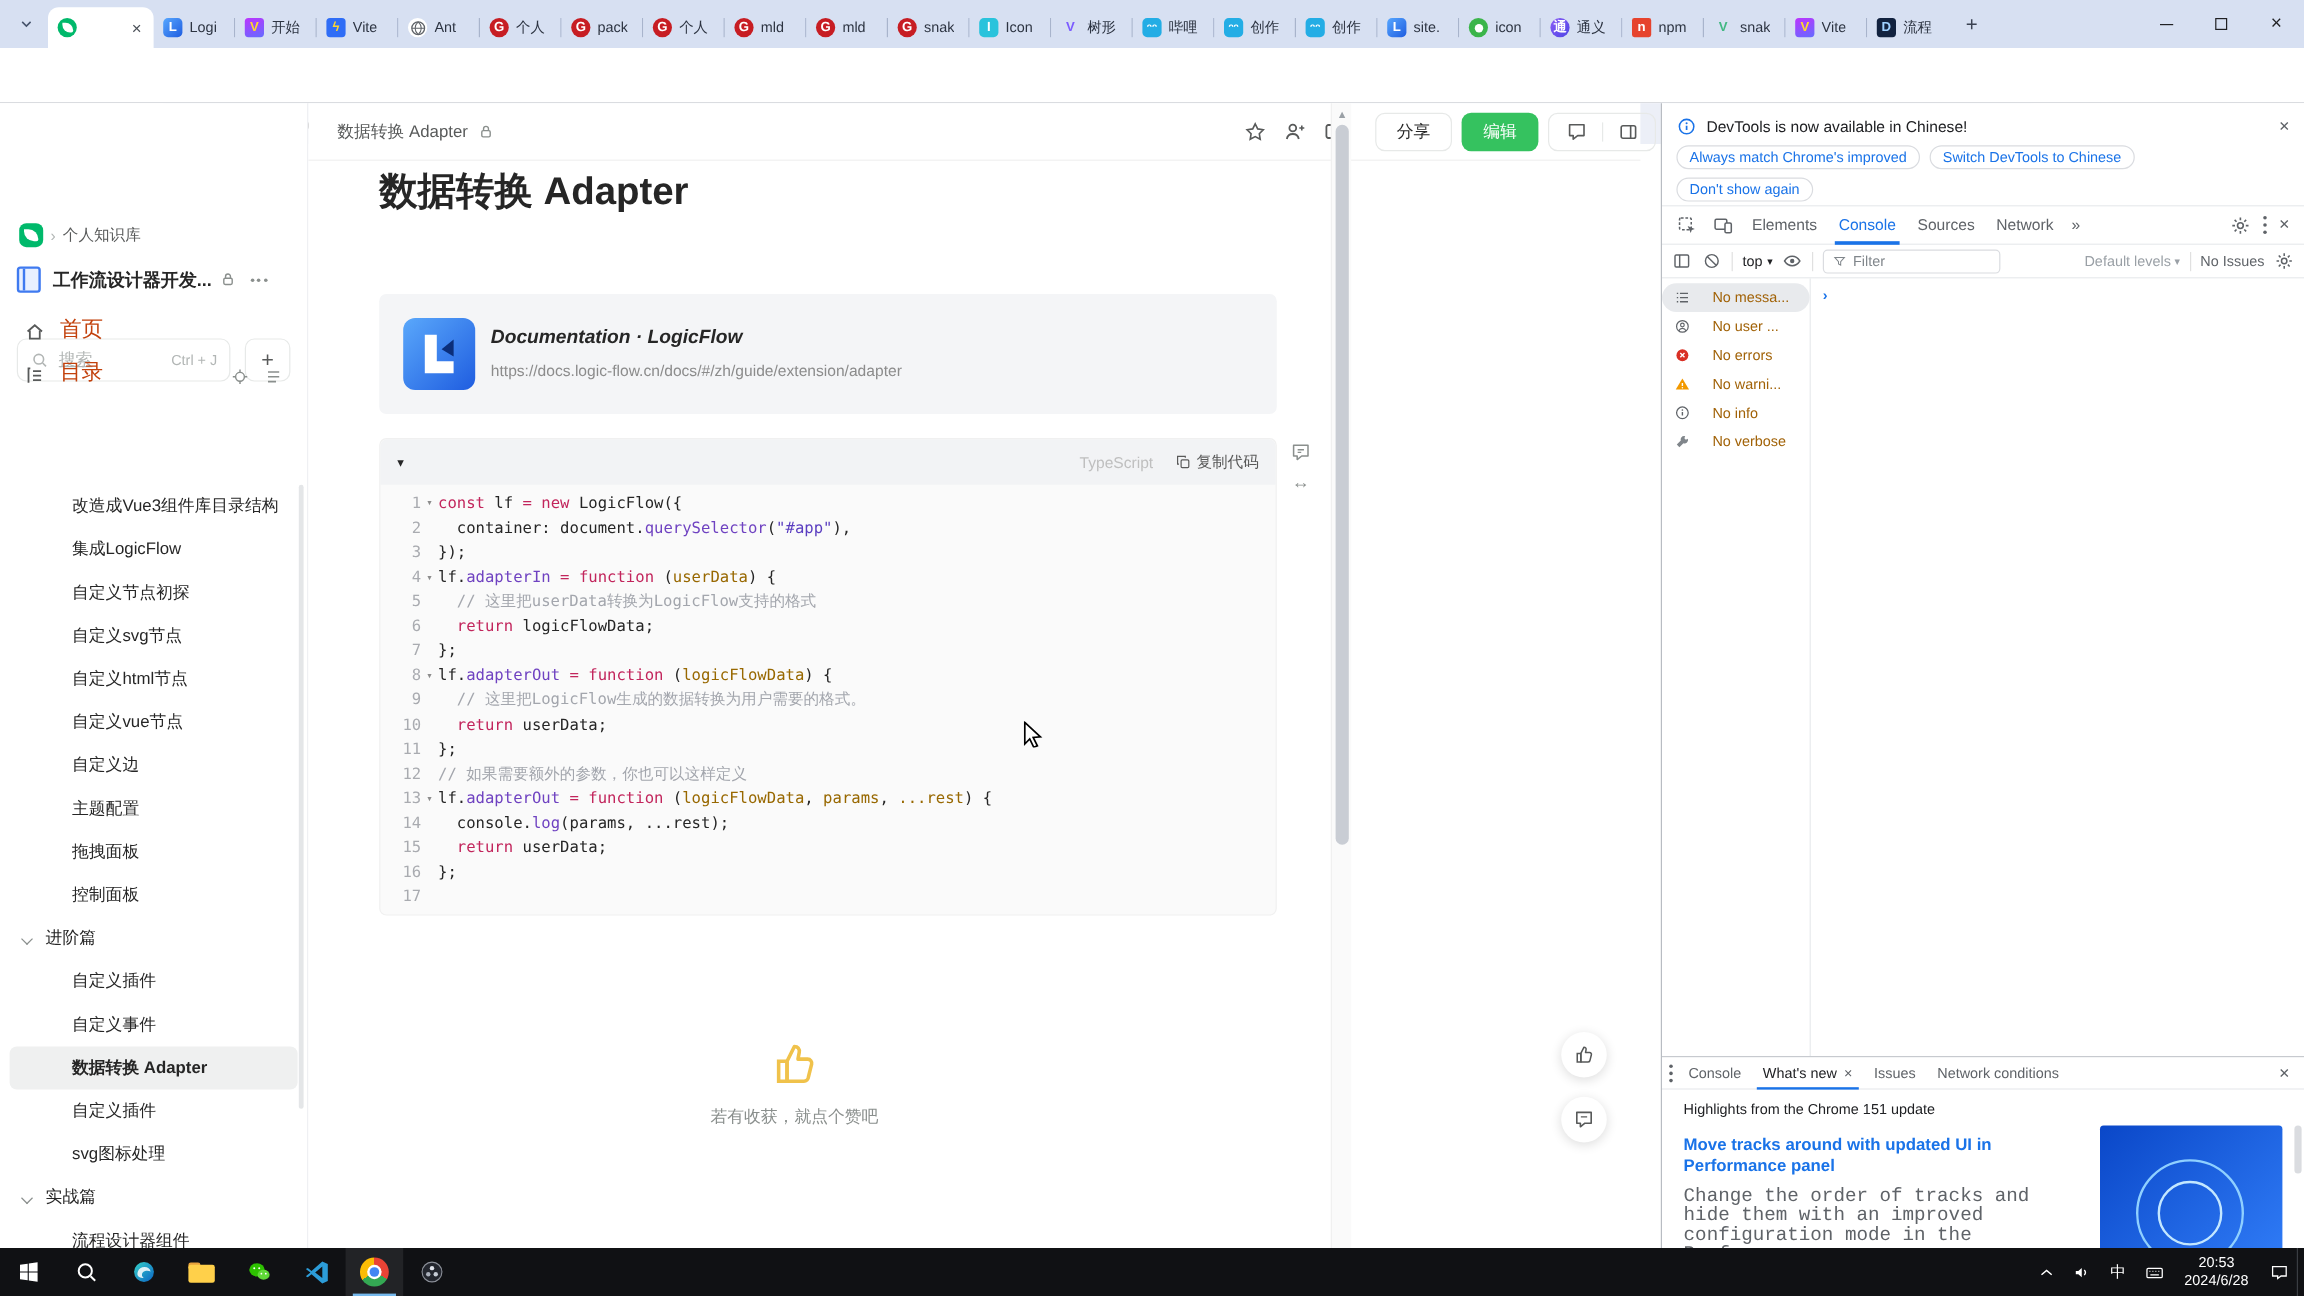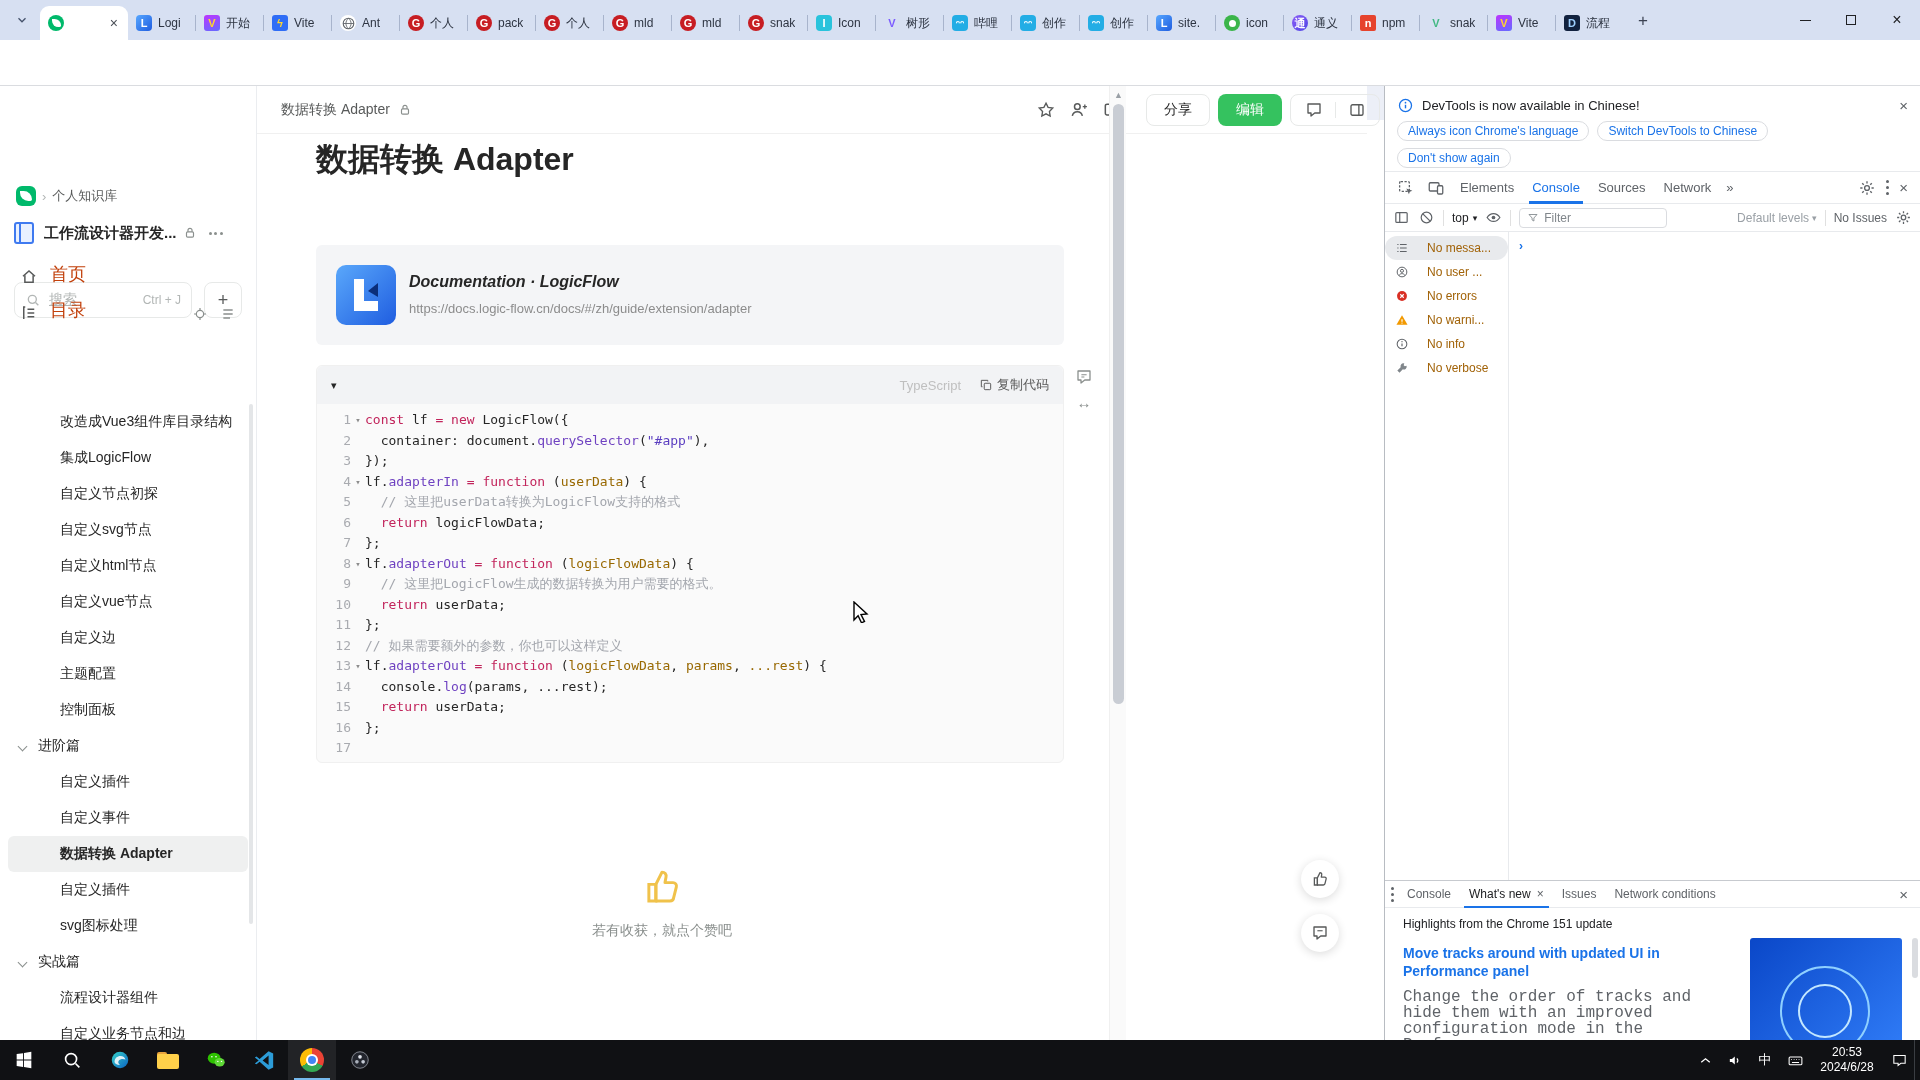--- a/index.html
+++ b/index.html
@@ -477,20 +477,23 @@
         <div class="titem">
           <span>自定义vue节点</span>
         </div>
         <div class="titem">
           <span>自定义边</span>
         </div>
         <div class="titem">
           <span>主题配置</span>
         </div>
         <div class="titem">
+          <span>拖拽面板</span>
+        </div>
+        <div class="titem">
           <span>控制面板</span>
         </div>
         <div class="titem section">
           <span class="chev"></span>
           <span>进阶篇</span>
         </div>
         <div class="titem">
           <span>自定义插件</span>
         </div>
         <div class="titem">
@@ -716,21 +719,21 @@
         <span class="infoic">
           <svg viewBox="0 0 24 24">
               <circle cx="12" cy="12" r="8.5" fill="none" stroke="currentColor" stroke-width="1.8"></circle>
               <path d="M12 11v5" stroke="currentColor" stroke-width="2"></path>
               <circle cx="12" cy="8" r="1.2" fill="currentColor"></circle>
             </svg></span>
         <span>DevTools is now available in Chinese!</span>
         <span class="bclose">×</span>
       </div>
       <div class="pillrow" id="dt-pills1">
-          <span class="dt-pill">Always icon Chrome's language</span>
+          <span class="dt-pill">Always match Chrome's improved</span>
           <span class="dt-pill">Switch DevTools to Chinese</span>
         </div>
       <div class="pillrow" id="dt-pills2">
           <span class="dt-pill">Don't show again</span>
         </div>
     </div>
 
     <div id="dt-tabs">
       <span class="tic">
         <svg viewBox="0 0 24 24">

